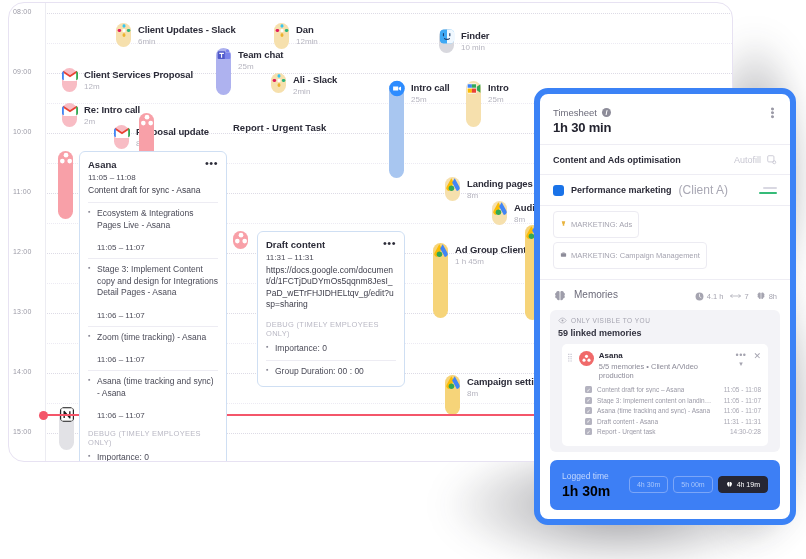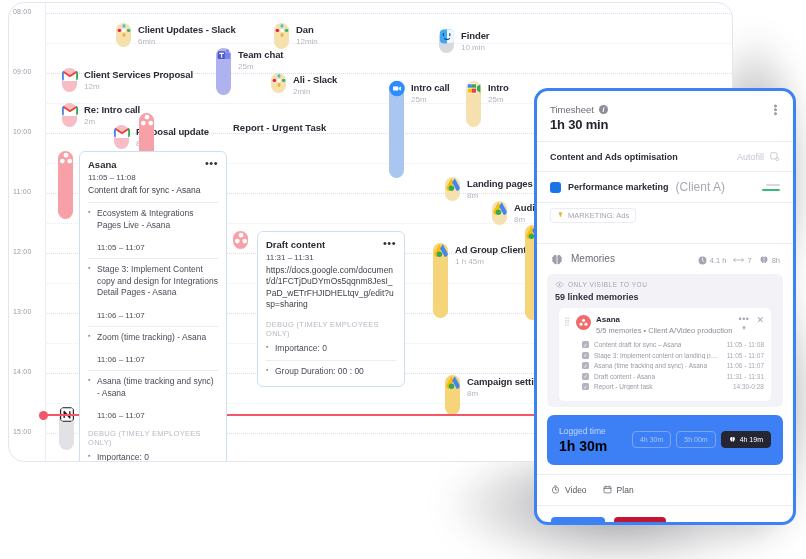--- a/index.html
+++ b/index.html
@@ -90,21 +90,21 @@
   .nowline { position: absolute; left: 36px; right: 0; height: 2px; background: #f4566a; z-index: 5; }
   .nowdot { position: absolute; left: 30px; width: 9px; height: 9px; border-radius: 50%; background: #f4566a; z-index: 6; }
 
   
   .panel {
     position: absolute;
     left: 534px; top: 88px;
     width: 262px; height: 437px;
     background: #fff;
     border-radius: 14px;
-    border: 3px solid #3b82f6;
+    border: 6px solid #3b82f6;
     z-index: 10;
     overflow: hidden;
     font-size: 9px;
   }
   .p-head { padding: 13px 13px 9px 13px; display: flex; justify-content: space-between; align-items: flex-start; }
   .p-head-l { }
   .p-ttl { font-size: 9.5px; color: #6c6b7a; display: flex; align-items: center; gap: 5px; }
   .info-dot {
     width: 9px; height: 9px; border-radius: 50%; background: #8d8c99; color: #fff;
     font-size: 7px; font-weight: bold; display: inline-flex; align-items: center; justify-content: center;
@@ -123,21 +123,21 @@
   .p-perf-name { font-size: 9px; font-weight: bold; color: #2b2b38; }
   .p-perf-client { font-size: 12px; color: #a9a8b4; font-weight: normal; }
   .p-bar { width: 18px; }
   .p-bar .g { height: 2px; background: #35bb78; border-radius: 2px; }
   .p-bar .t { height: 2px; background: #d9d8e2; border-radius: 2px; margin-bottom: 3px; width: 14px; margin-left: 4px; }
 
   .tagrow { padding: 5px 13px 0; }
   .tag {
     display: inline-flex; align-items: center; gap: 4px;
     border: 1px solid #ecebf2; border-radius: 4px;
-    padding: 2px 6px; margin-bottom: 4px;
+    padding: 8px 6px; margin-bottom: 4px;
     font-size: 7.5px; color: #a5a4b0;
   }
 
   .mem-head { display: flex; align-items: center; justify-content: space-between; padding: 9px 13px 7px; }
   .mem-t { display: flex; align-items: flex-start; gap: 7px; font-size: 10px; color: #6c6b7a; }
   .mem-stats { display: flex; align-items: center; gap: 7px; font-size: 7.5px; color: #a5a4b0; }
   .mem-stats span { display: inline-flex; align-items: center; gap: 3px; }
 
   .mem-box { margin: 0 10px; background: #f3f3f7; border-radius: 6px; padding: 7px 8px 6px; }
   .mem-vis { font-size: 6.5px; color: #a5a4b0; letter-spacing: .5px; display: flex; align-items: center; gap: 4px; }
@@ -607,21 +607,27 @@
   </div>
 
   <div class="hr"></div>
 
   <div class="tagrow" id="tagrow"><div class="tag">
         <span><svg viewBox="0 0 16 16" width="7" height="7">
             <path d="M4 3h8l-1.6 6H5.6z" fill="#e8b33c"></path>
             <rect x="6" y="9" width="4" height="4" rx="1" fill="#e8b33c"></rect>
           </svg></span>
         <span>MARKETING: Ads</span>
-      </div><br><br></div>
+      </div><br><div class="tag">
+        <span><svg viewBox="0 0 16 16" width="7" height="7">
+            <rect x="2" y="5" width="12" height="8" rx="1.4" fill="#8d8c99"></rect>
+            <path d="M6 5V3.8h4V5" fill="none" stroke="#8d8c99" stroke-width="1.3"></path>
+          </svg></span>
+        <span>MARKETING: Campaign Management</span>
+      </div><br></div>
 
   <div class="hr" style="margin-top:6px;"></div>
 
   <div class="mem-head">
     <div class="mem-t">
       <svg viewBox="0 0 20 20" width="14" height="14">
         <path d="M7 3a2.6 2.6 0 0 0-2.6 2.2A2.3 2.3 0 0 0 3 7.4a2.3 2.3 0 0 0 .9 1.8A2.4 2.4 0 0 0 3.2 11c0 1.3 1 2.4 2.3 2.5A2.5 2.5 0 0 0 8 16a1.6 1.6 0 0 0 1.4-.8V3.8A2 2 0 0 0 7 3zm6 0a2.6 2.6 0 0 1 2.6 2.2A2.3 2.3 0 0 1 17 7.4a2.3 2.3 0 0 1-.9 1.8 2.4 2.4 0 0 1 .7 1.8c0 1.3-1 2.4-2.3 2.5A2.5 2.5 0 0 1 12 16a1.6 1.6 0 0 1-1.4-.8V3.8A2 2 0 0 1 13 3z" fill="#9e9daa"></path>
       </svg>
       <span>Memories</span>
     </div>

